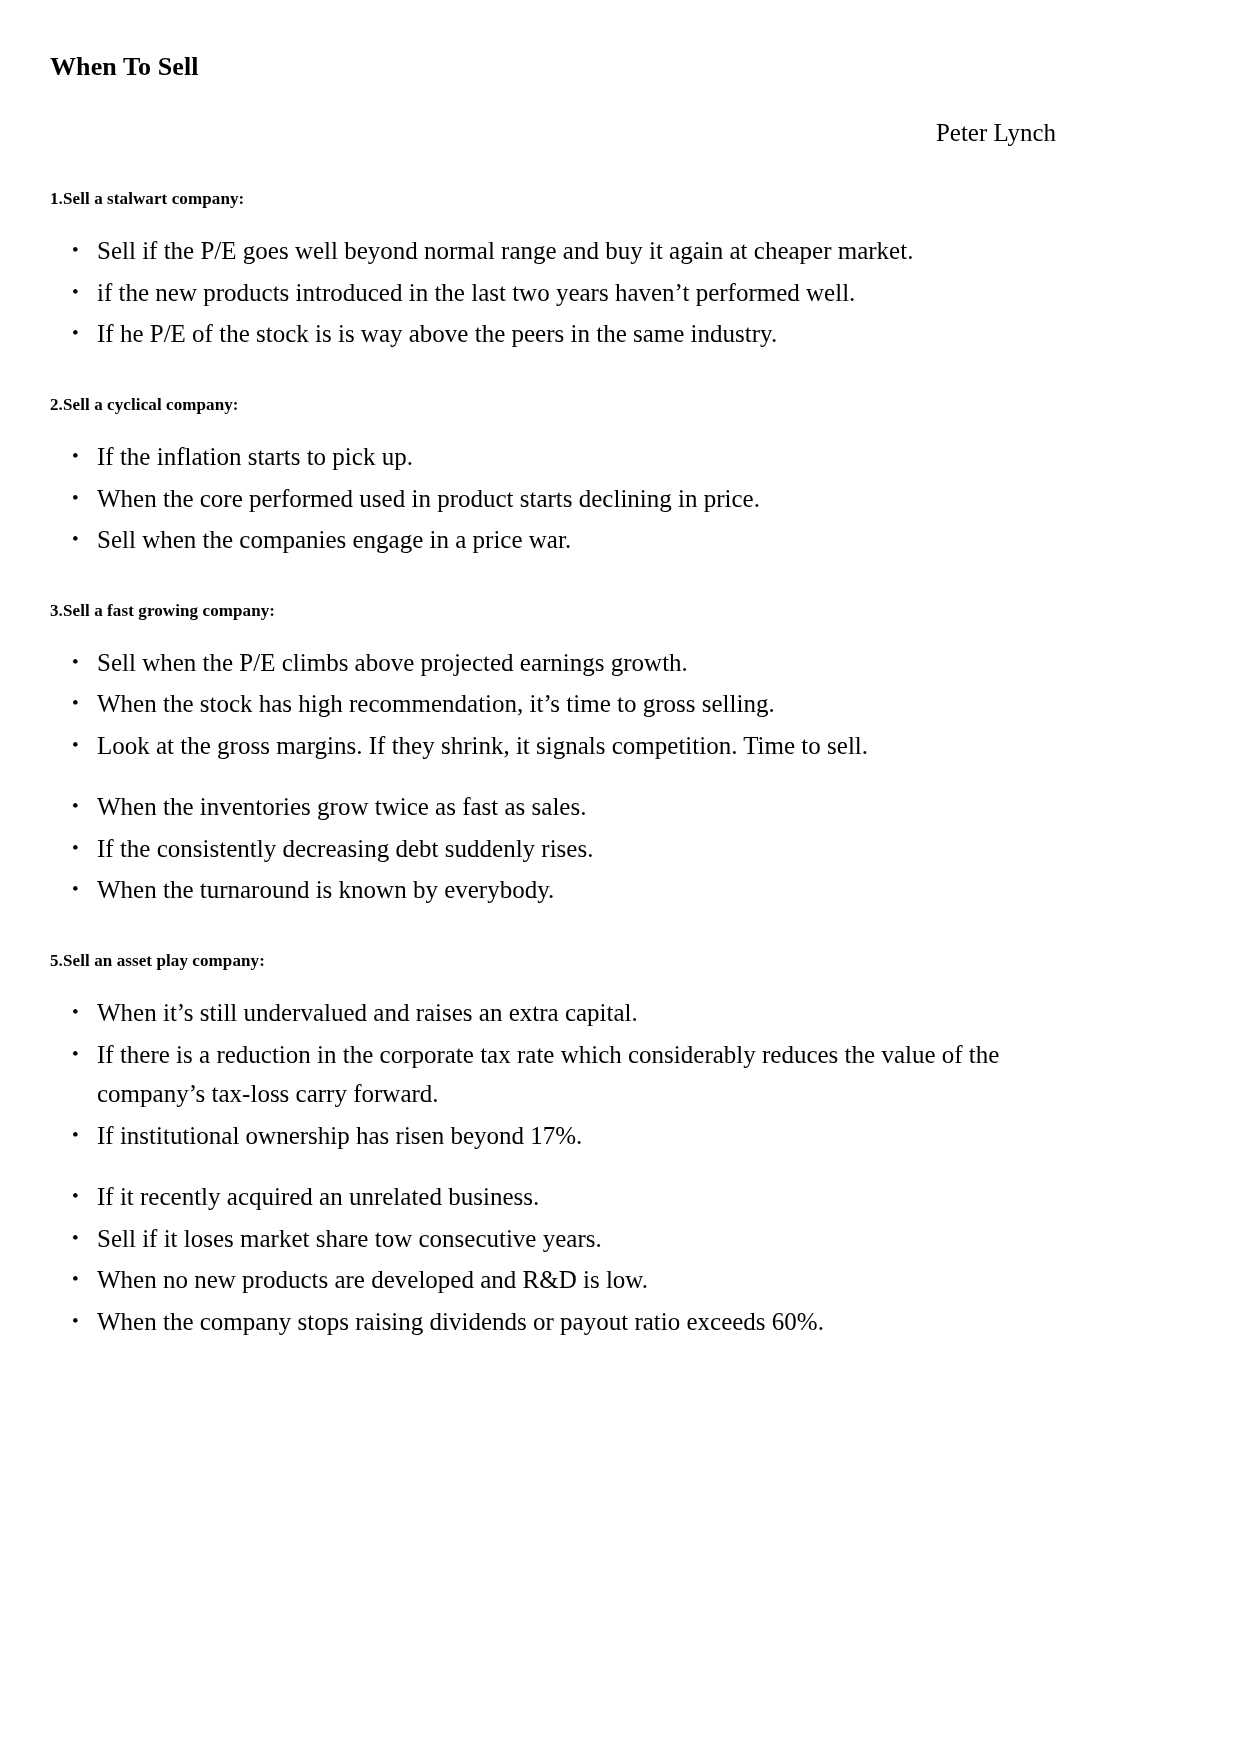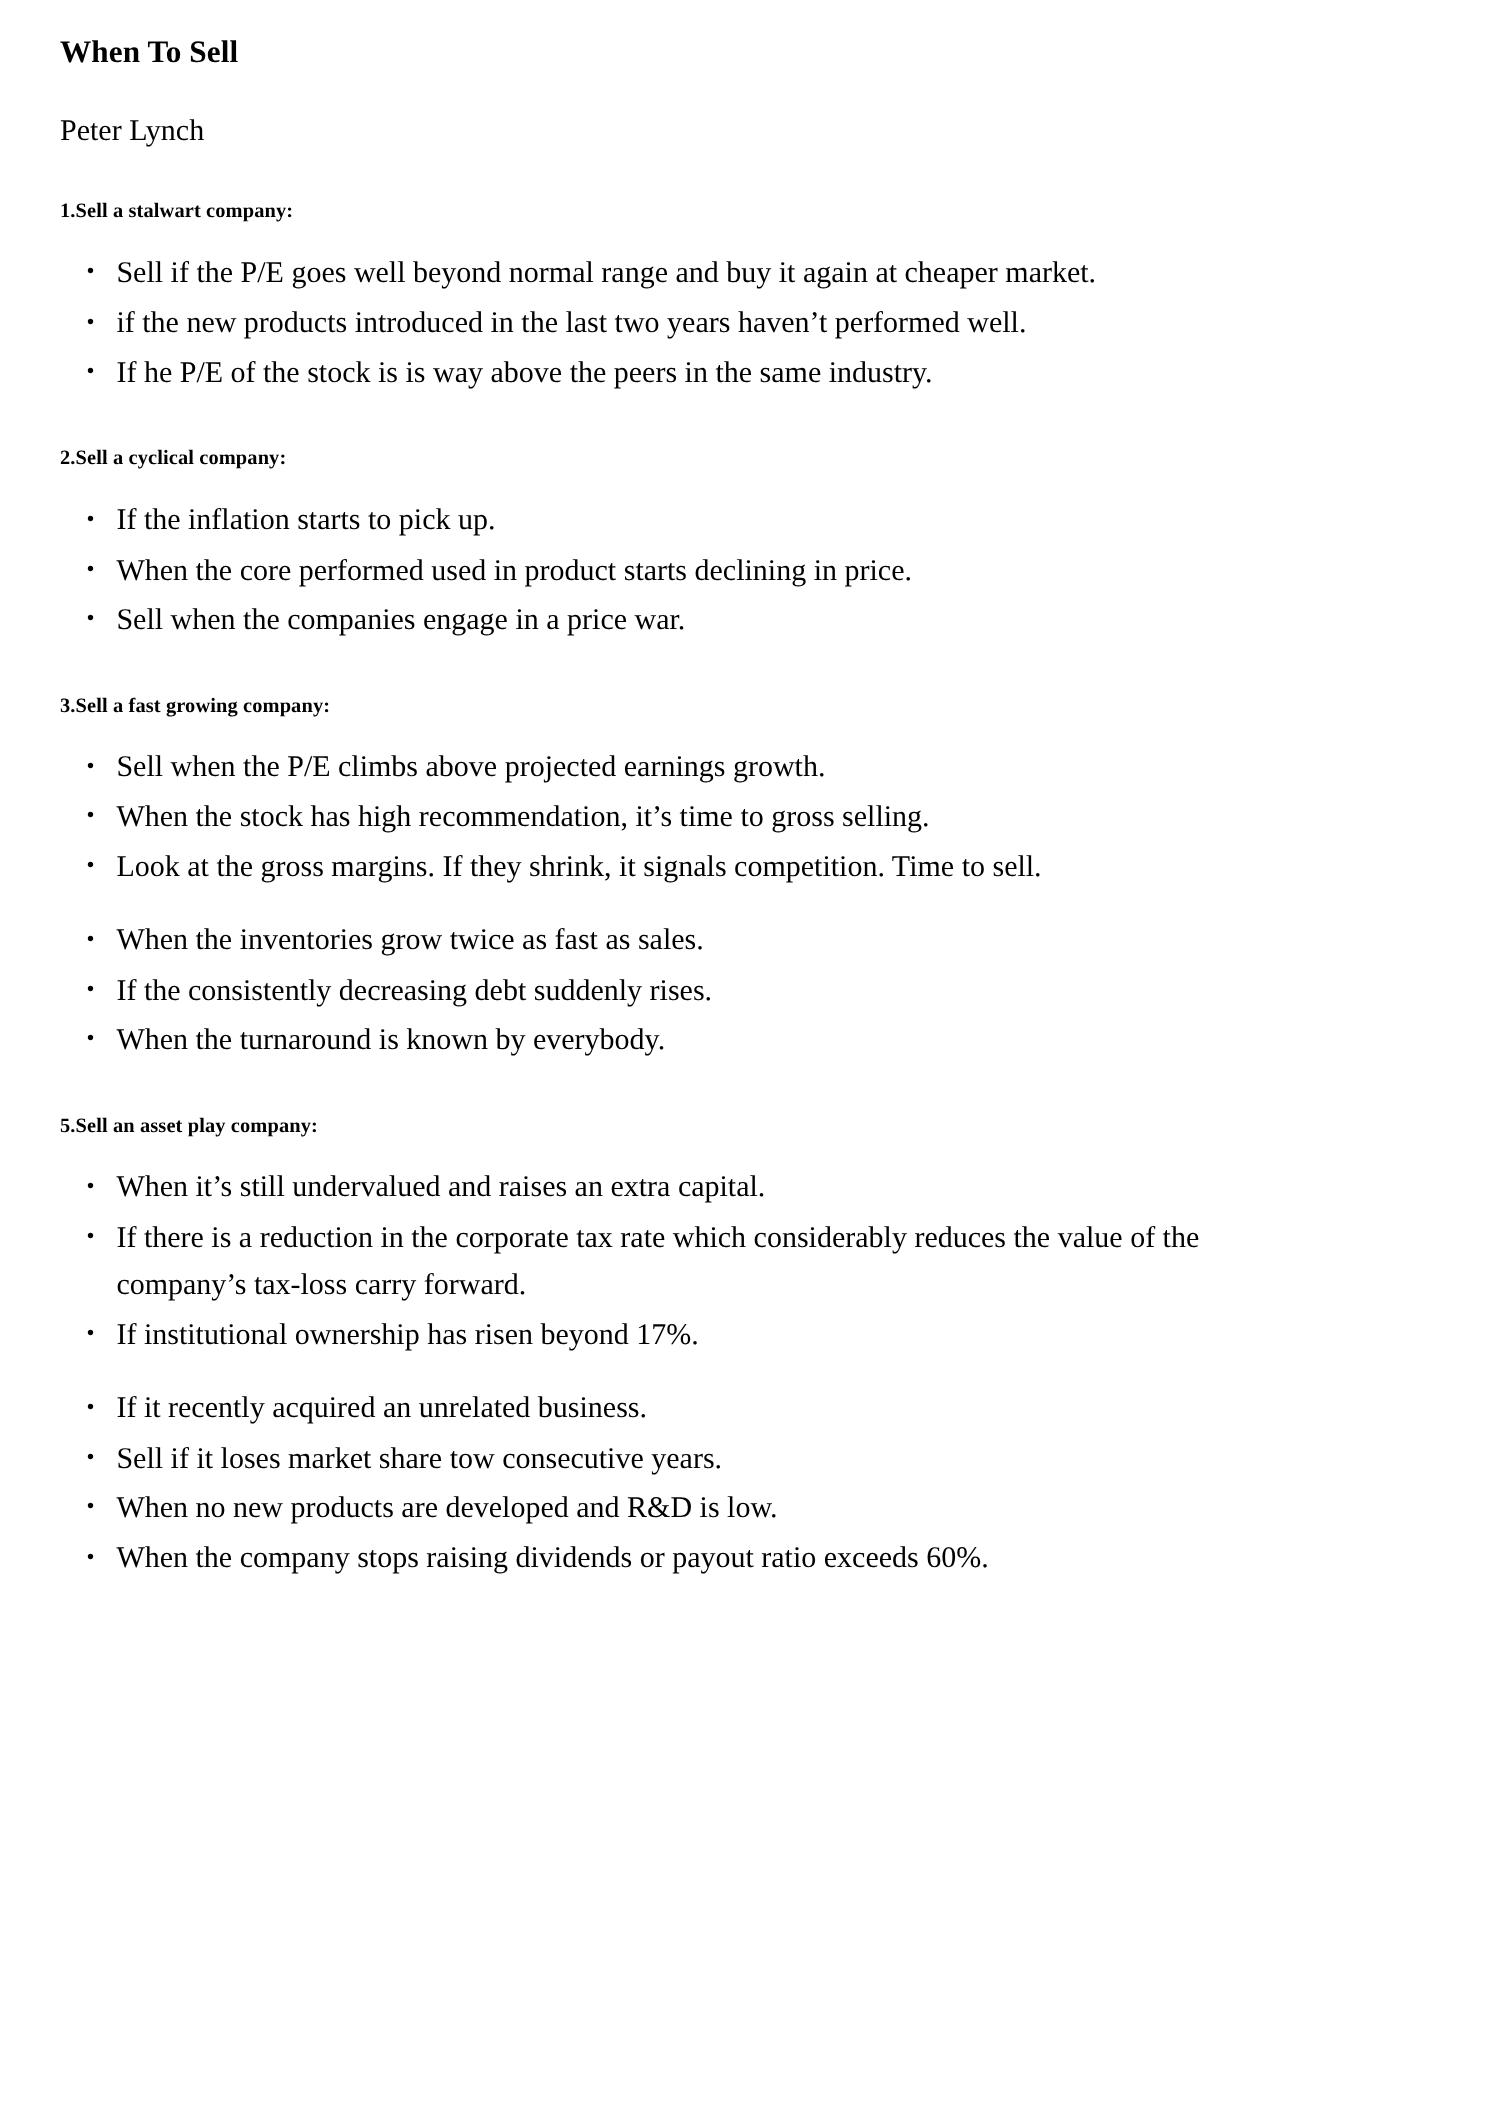--- a/index.html
+++ b/index.html
@@ -12,36 +12,37 @@
     height: 1755px;
     font-family: "Liberation Serif", "DejaVu Serif", serif;
     color: #000000;
     -webkit-font-smoothing: antialiased;
   }
   .page {
     position: relative;
     width: 1241px;
     height: 1755px;
     box-sizing: border-box;
-    padding: 20px 185px 0 50px;
+    padding: 43px 185px 0 50px;
     background: #ffffff;
   }
   .doc-title {
     font-size: 26px;
     font-weight: bold;
     line-height: 1.2;
     margin: 0 0 0 0;
     padding-top: 8px;
     letter-spacing: 0.1px;
   }
   .author {
     font-size: 25px;
     font-weight: normal;
     line-height: 1.2;
     margin: 36px 0 0 0;
+    text-align: right;
   }
   .section {
     margin: 0;
   }
   .section-heading {
     font-size: 17px;
     font-weight: bold;
     line-height: 1.25;
     margin: 40px 0 0 0;
     letter-spacing: 0.1px;

